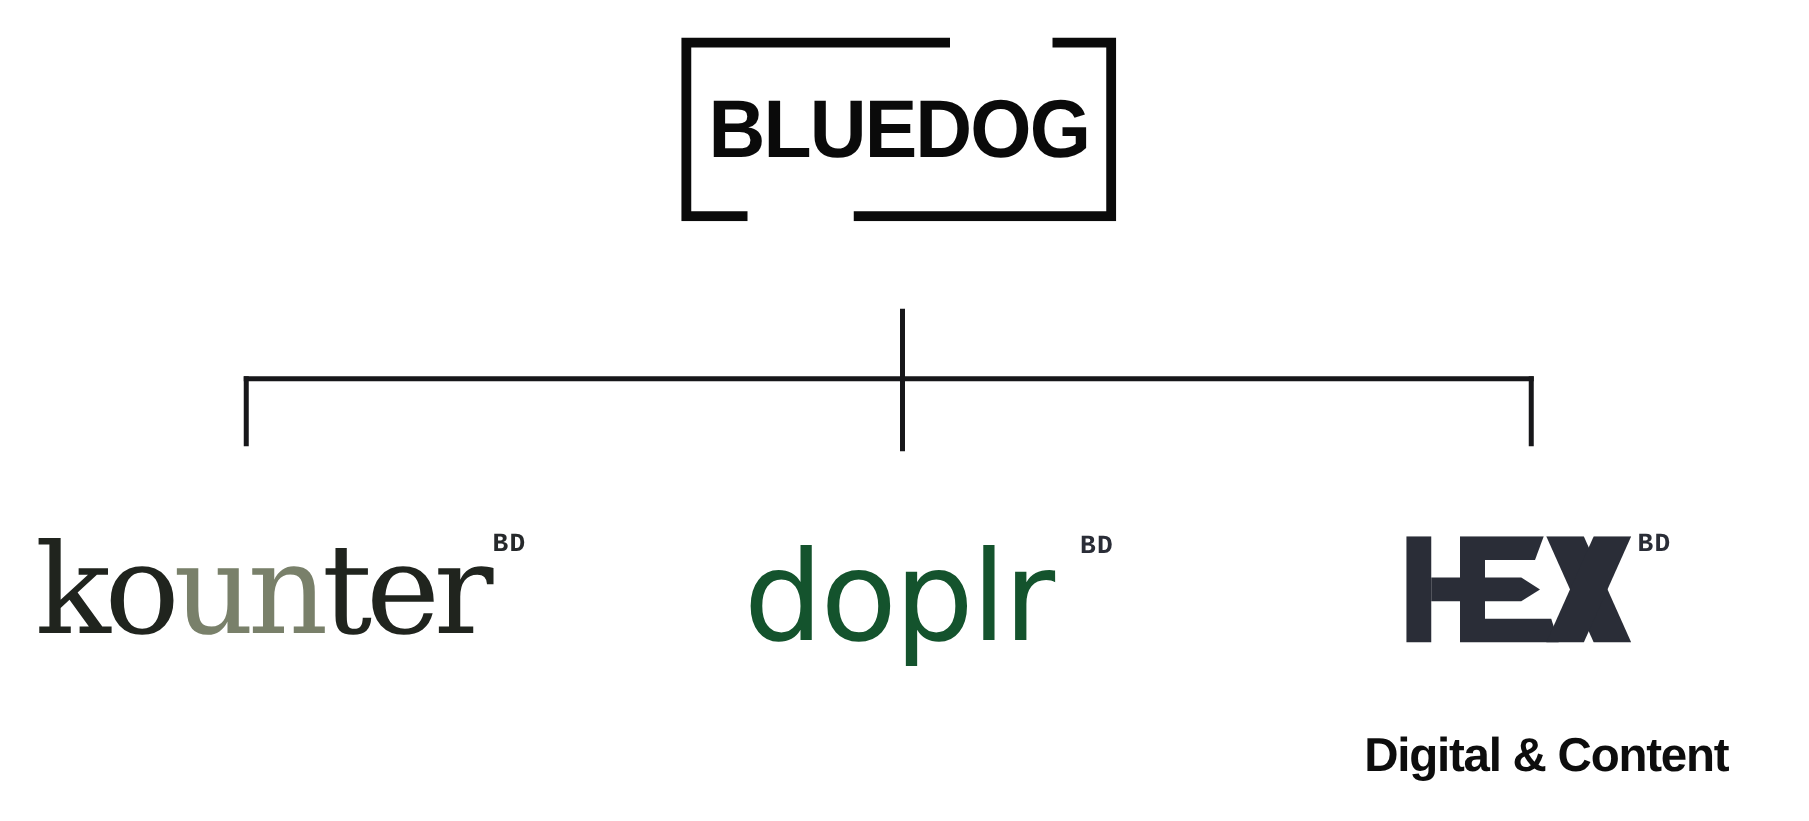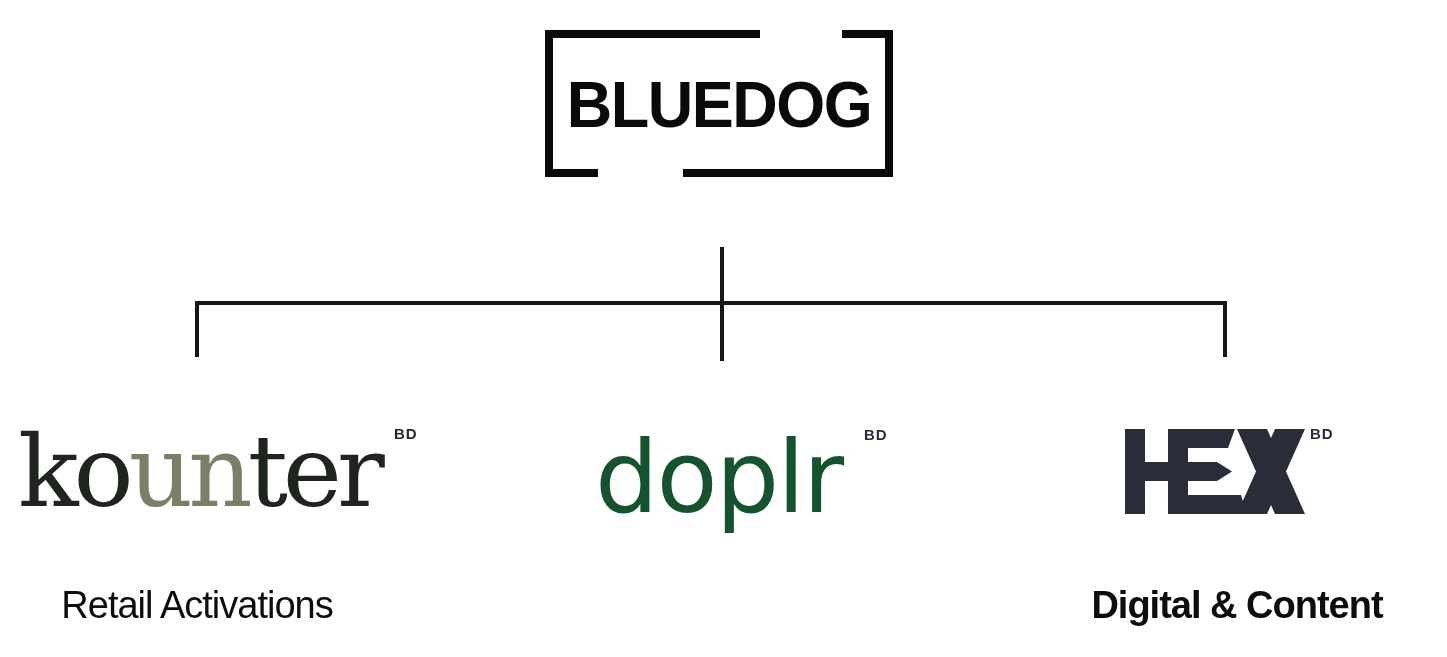--- a/index.html
+++ b/index.html
@@ -50,21 +50,21 @@
     background: #17171a;
   }
   .stem  { left: 720px;  top: 247px; width: 4px;    height: 114px; }
   .hbar  { left: 195px;  top: 301px; width: 1032px; height: 4px;   }
   .ldrop { left: 195px;  top: 301px; width: 4px;    height: 56px;  }
   .rdrop { left: 1223px; top: 301px; width: 4px;    height: 56px;  }
 
   
   .kounter-wordmark {
     position: absolute;
-    left: 18px;
+    left: 28px;
     top: 422px;
     font-family: "DejaVu Serif", serif;
     font-size: 100px;
     line-height: 1;
     letter-spacing: -5px;
     color: #20241e;
     white-space: nowrap;
   }
   .kounter-accent { color: #79806a; }
 
@@ -83,23 +83,23 @@
   .hex-logo {
     position: absolute;
     left: 1125px;
     top: 429px;
     width: 180px;
     height: 85px;
   }
 
   .bd-sup {
     position: absolute;
-    font-family: Liberation Sans, sans-serif;
+    font-family: Liberation Mono, monospace;
     font-weight: bold;
-    font-size: 15px;
+    font-size: 21px;
     letter-spacing: 1px;
     line-height: 1;
     white-space: nowrap;
   }
   .bd-kounter { left: 394px;  top: 426px; color: #26292b; }
   .bd-doplr   { left: 864px;  top: 427px; color: #2a2d37; }
   .bd-hex     { left: 1310px; top: 426px; color: #2a2d37; }
 
   
   .cat-label {
@@ -135,21 +135,20 @@
 
   <div class="line stem"></div>
   <div class="line hbar"></div>
   <div class="line ldrop"></div>
   <div class="line rdrop"></div>
 
   <div class="kounter-wordmark">
     <span>ko</span><span class="kounter-accent">un</span><span>ter</span>
   </div>
   <div class="bd-sup bd-kounter">BD</div>
-  <div class="cat-label cat-kounter">Retail Activations</div>
 
   <div class="doplr-wordmark">doplr</div>
   <div class="bd-sup bd-doplr">BD</div>
 
   <svg class="hex-logo" role="img" viewBox="0 0 180 85" xmlns="http://www.w3.org/2000/svg" fill="#2a2d37" aria-label="HEX">
 
     <polygon points="0,0 20,0 20,85 0,85"></polygon>
 
     <polygon points="43,0 63,0 63,85 43,85"></polygon>
 

